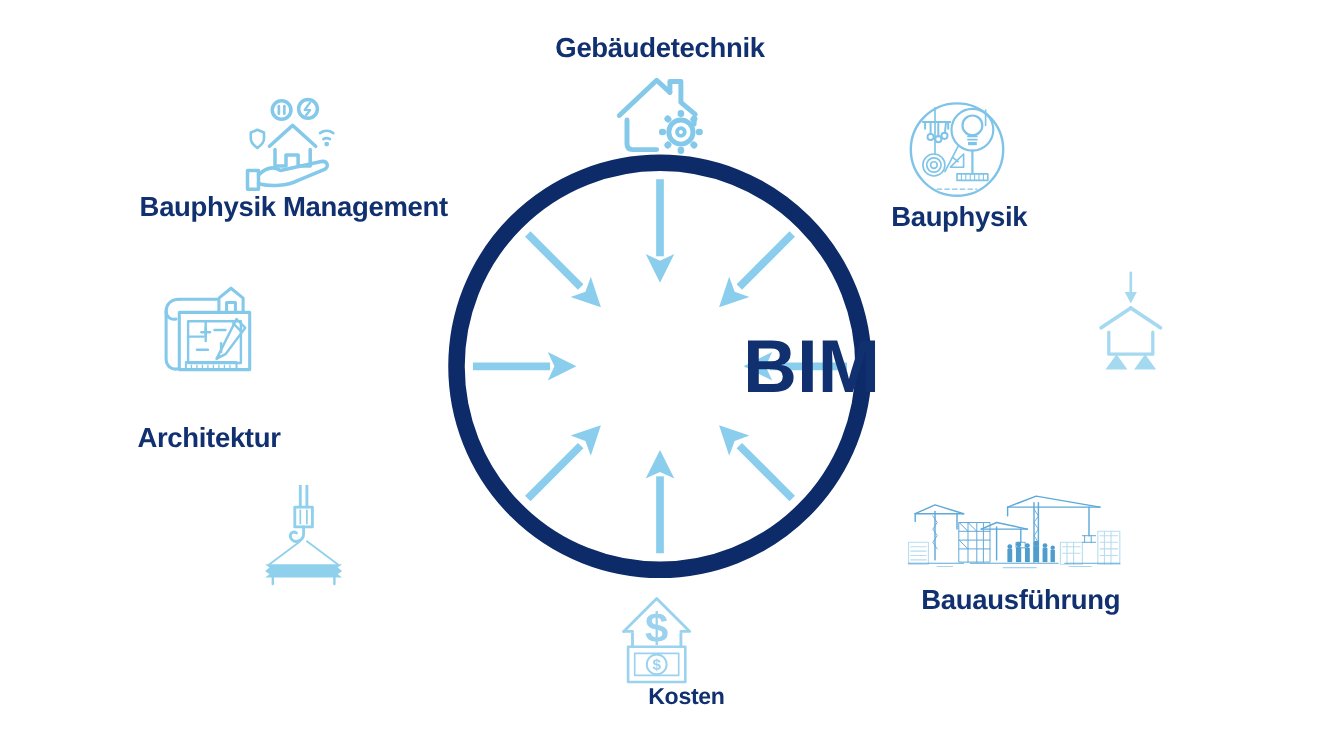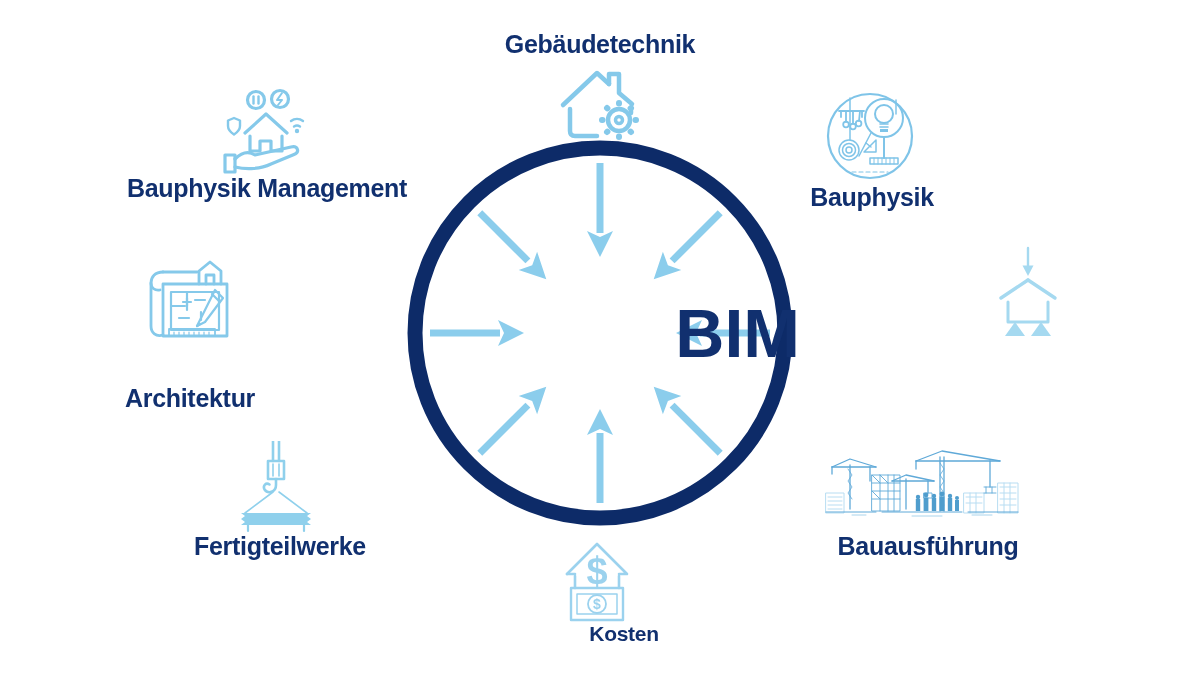--- a/index.html
+++ b/index.html
@@ -206,21 +206,20 @@
         <polygon points="45,30 39.5,19.5 50.5,19.5" fill="#a5d9f0" stroke="none"></polygon>
       </g>
       <path d="M45,34 L18,52" stroke-width="3.4"></path>
       <path d="M45,34 L72,52" stroke-width="3.4"></path>
       <path d="M25,56 V76 H65 V56"></path>
       <polygon points="22,90 42,90 32,76" fill="#a5d9f0" stroke="none"></polygon>
       <polygon points="48,90 68,90 58,76" fill="#a5d9f0" stroke="none"></polygon>
     </svg>
   </div>
 
-  <div class="node-label" style="left:280px;top:532px;">Fertigteilwerke</div>
   <div class="node-icon" style="left:276px;top:441px;">
     <svg width="90" height="96" viewBox="0 0 90 96" fill="none" stroke="#8fd0ec" stroke-width="2.6" stroke-linecap="round" stroke-linejoin="round">
       <line x1="42" y1="0" x2="42" y2="20"></line>
       <line x1="48" y1="0" x2="48" y2="20"></line>
       <rect x="37" y="20" width="16" height="18"></rect>
       <line x1="42" y1="23" x2="42" y2="35" stroke-width="1.6"></line>
       <line x1="48" y1="23" x2="48" y2="35" stroke-width="1.6"></line>
       <path d="M45,38 V44 C45,51 37,53.5 33.5,48.5 C31.5,44.5 35,41 38.5,43.5"></path>
       <line x1="42" y1="51" x2="14" y2="72" stroke-width="1.6"></line>
       <line x1="48" y1="51" x2="76" y2="72" stroke-width="1.6"></line>

